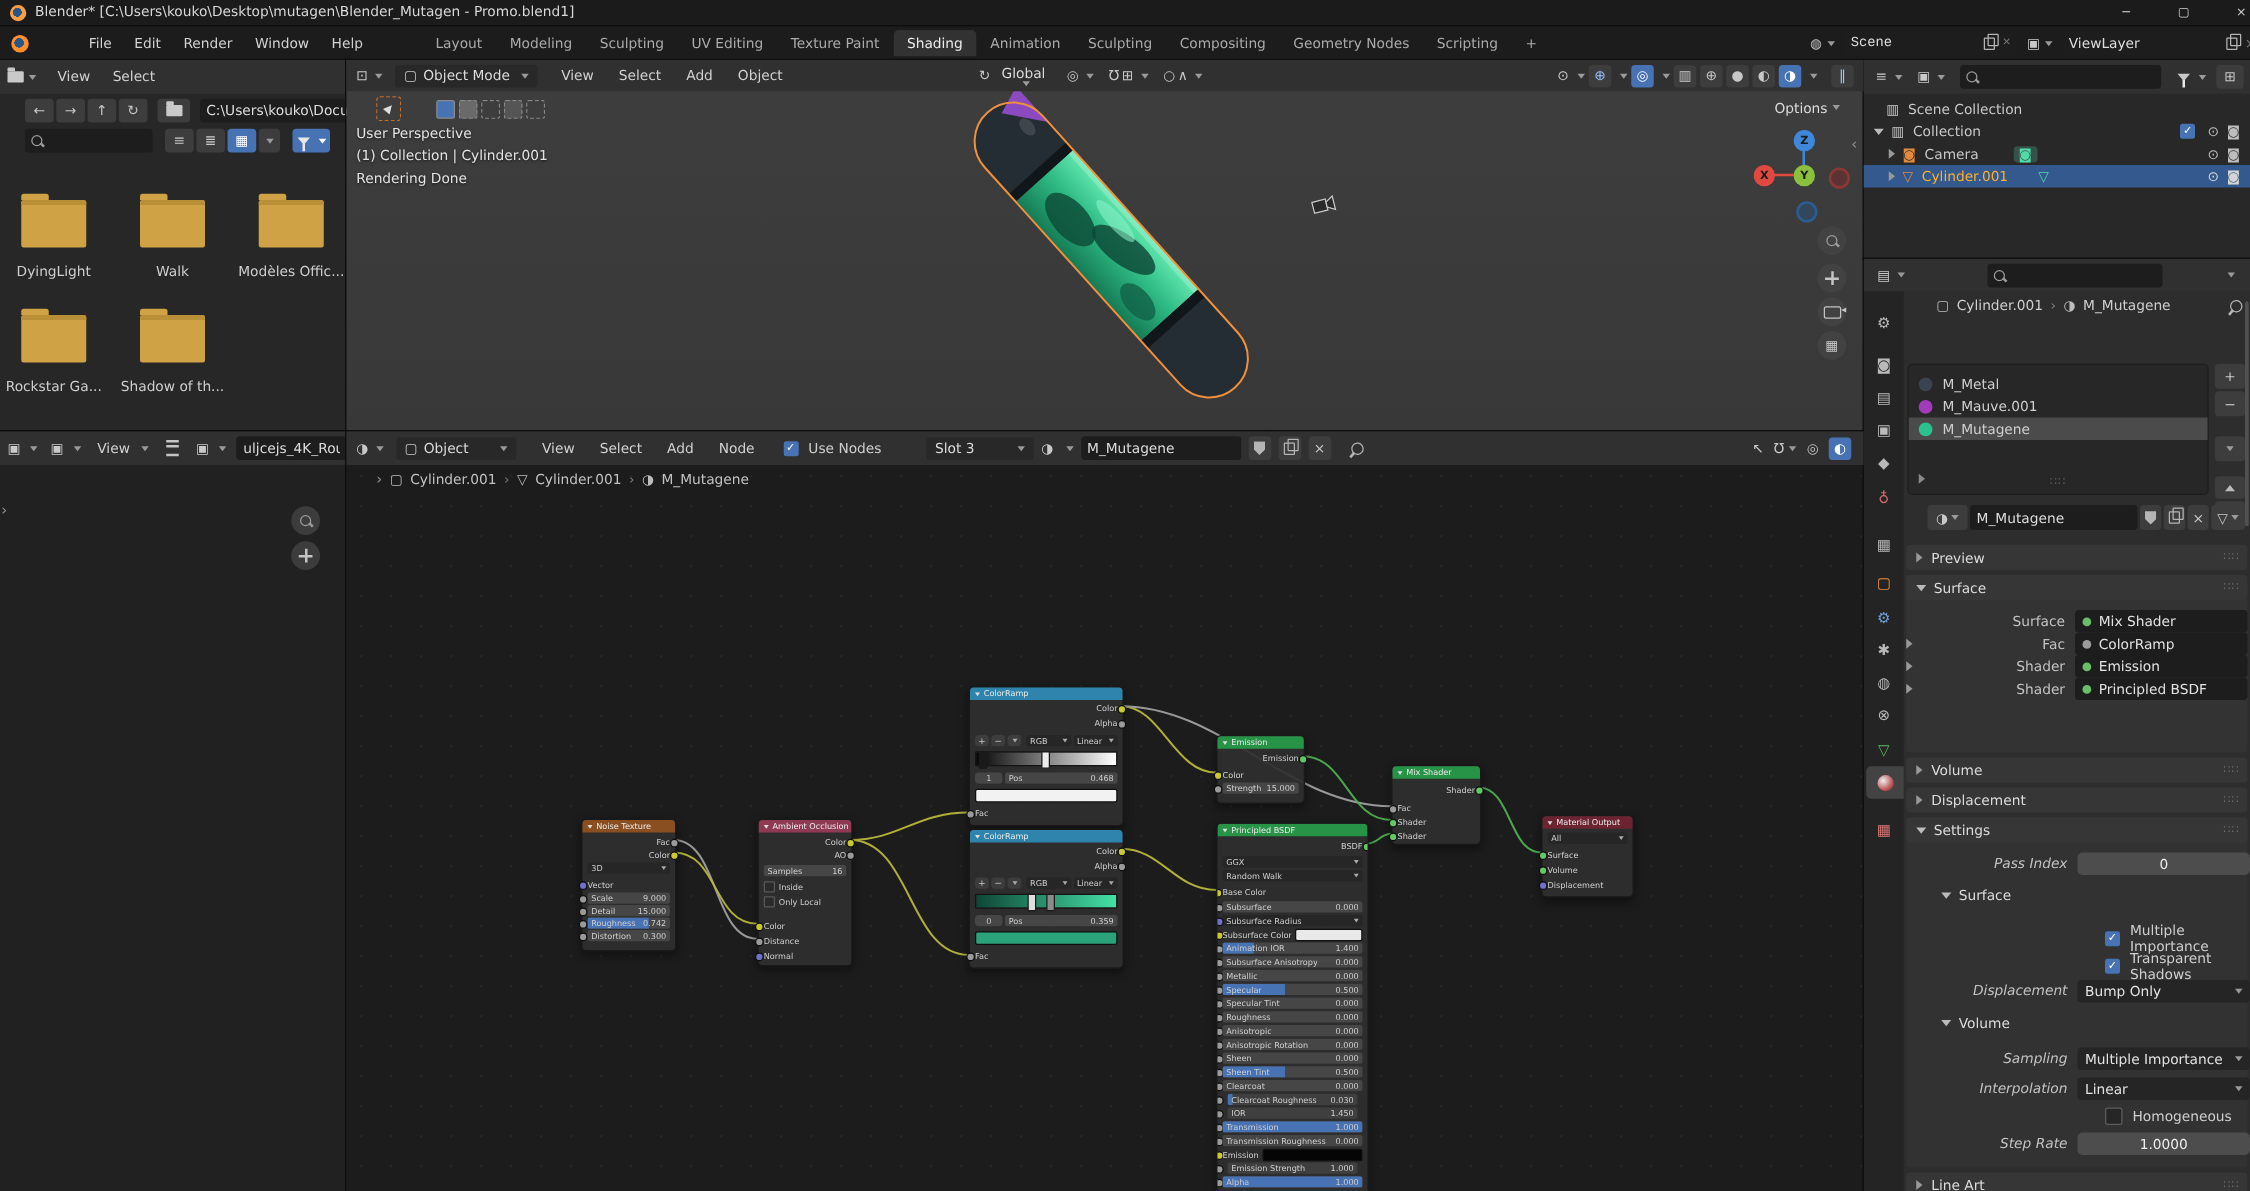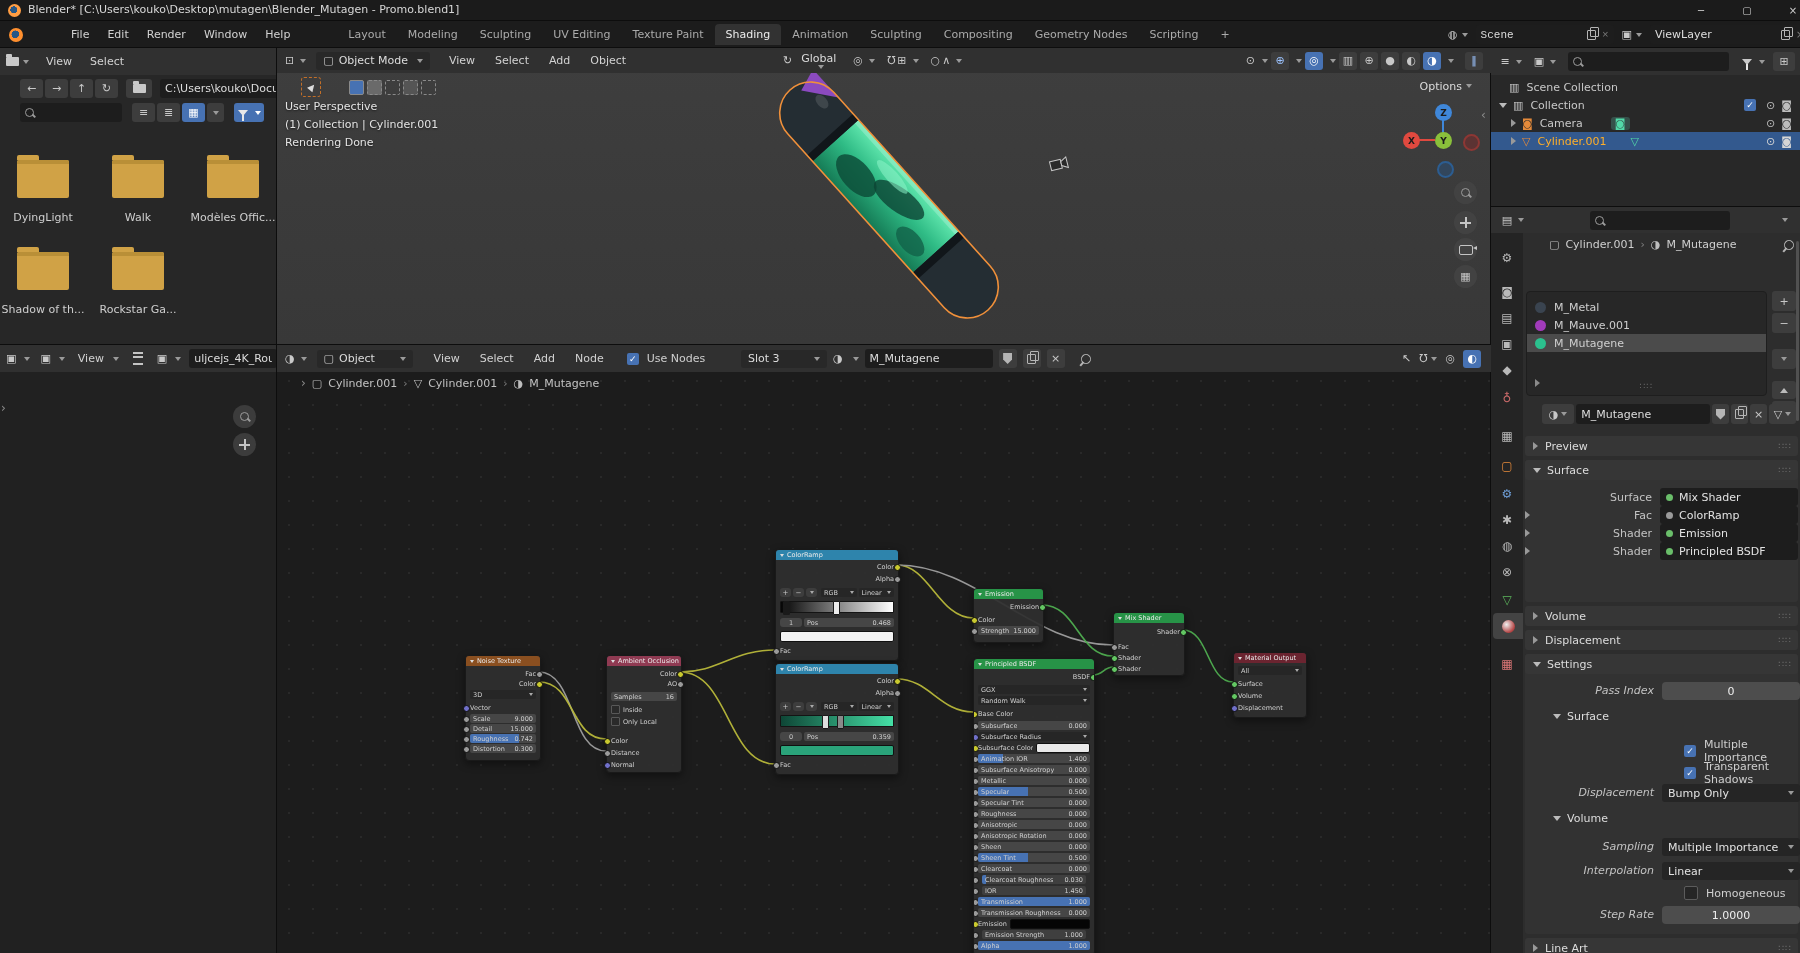--- a/index.html
+++ b/index.html
@@ -217,26 +217,26 @@
           <span class="fold-label">Walk</span>
         </div>
 
         <div class="fold">
           <span class="folder"></span>
           <span class="fold-label">Modèles Offic...</span>
         </div>
 
         <div class="fold">
           <span class="folder"></span>
-          <span class="fold-label">Shadow of th...</span>
+          <span class="fold-label">Rockstar Ga...</span>
         </div>
 
         <div class="fold">
           <span class="folder"></span>
-          <span class="fold-label">Rockstar Ga...</span>
+          <span class="fold-label">Shadow of th...</span>
         </div>
       </div>
   </div>
 
   <div class="sec" style="left:0;top:345px;width:277px;height:608px;background:#212121;">
     <div class="hdr row" style="height:27px;padding-left:6px;gap:4px;">
       <span style="color:#c9c9c9;">▣</span>
         <i class="cv"></i>
       <span style="color:#c9c9c9;margin-left:6px;">▣</span>
         <i class="cv"></i>

